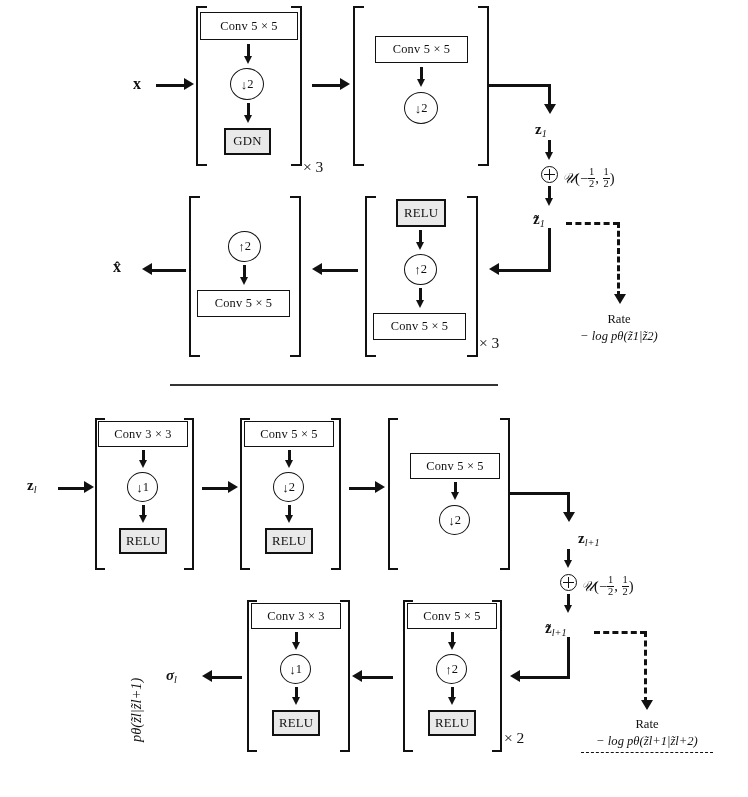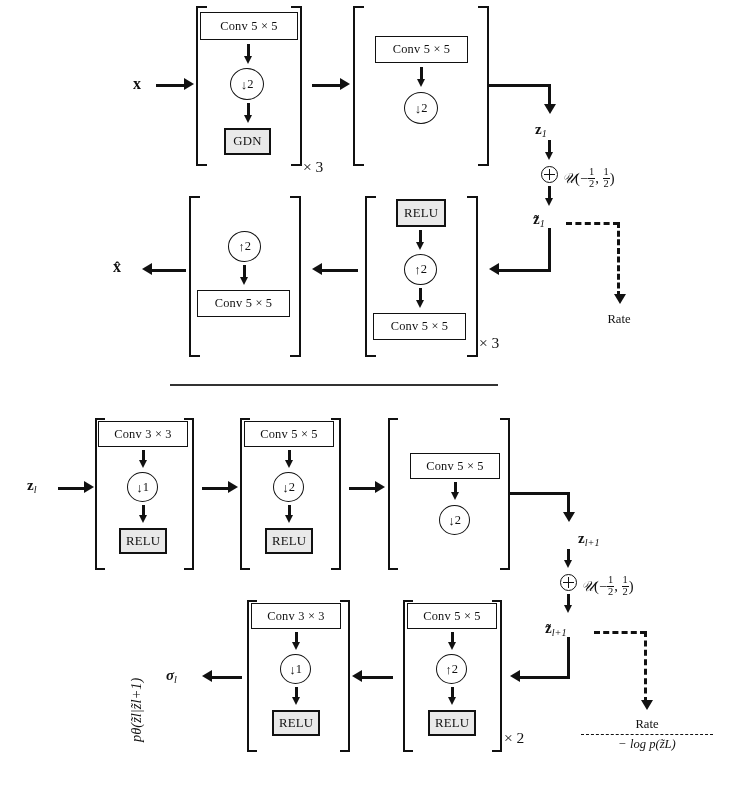--- a/index.html
+++ b/index.html
@@ -155,20 +155,21 @@
   <div class="mt" style="left:533px;top:212px;font-size:15px;">
     <span class="bvec">z̃</span><sub>1</sub>
   </div>
 
   <div class="dash h" style="left:566px;top:222px;width:53px;"></div>
   <div class="dash v" style="left:617px;top:222px;height:75px;"></div>
   <div class="head down" style="left:614px;top:294px;"></div>
 
   <div class="ratebox" style="left:540px;top:311px;width:158px;">
     <div>Rate</div>
+    <div style="font-style:italic;">− log pθ(z̃1|z̃2)</div>
   </div>
 
   <div class="ar v" style="left:548px;top:228px;height:44px;"></div>
   <div class="ar h" style="left:497px;top:269px;width:54px;"></div>
   <div class="head left" style="left:489px;top:263px;"></div>
 
   <div class="brk l" style="left:365px;top:196px;width:11px;height:161px;"></div>
   <div class="brk r" style="left:467px;top:196px;width:11px;height:161px;"></div>
 
   <div class="opbox shaded" style="left:396px;top:199px;width:50px;height:28px;">
@@ -296,22 +297,22 @@
   <div class="mt" style="left:545px;top:621px;font-size:15px;">
     <span class="bvec">z̃</span><sub>l+1</sub>
   </div>
 
   <div class="dash h" style="left:594px;top:631px;width:52px;"></div>
   <div class="dash v" style="left:644px;top:631px;height:72px;"></div>
   <div class="head down" style="left:641px;top:700px;"></div>
 
   <div class="ratebox" style="left:552px;top:716px;width:190px;">
     <div>Rate</div>
+    <div style="font-style:italic;">− log pθ(z̃l+1|z̃l+2)</div>
     <div class="rule" style="width:132px;"></div>
-    <div style="font-style:italic;">− log  p(z̃L)</div>
   </div>
 
   <div class="ar v" style="left:567px;top:637px;height:42px;"></div>
   <div class="ar h" style="left:518px;top:676px;width:52px;"></div>
   <div class="head left" style="left:510px;top:670px;"></div>
 
   <div class="brk l" style="left:403px;top:600px;width:10px;height:152px;"></div>
   <div class="brk r" style="left:492px;top:600px;width:10px;height:152px;"></div>
 
   <div class="opbox" style="left:407px;top:603px;width:90px;height:26px;">

